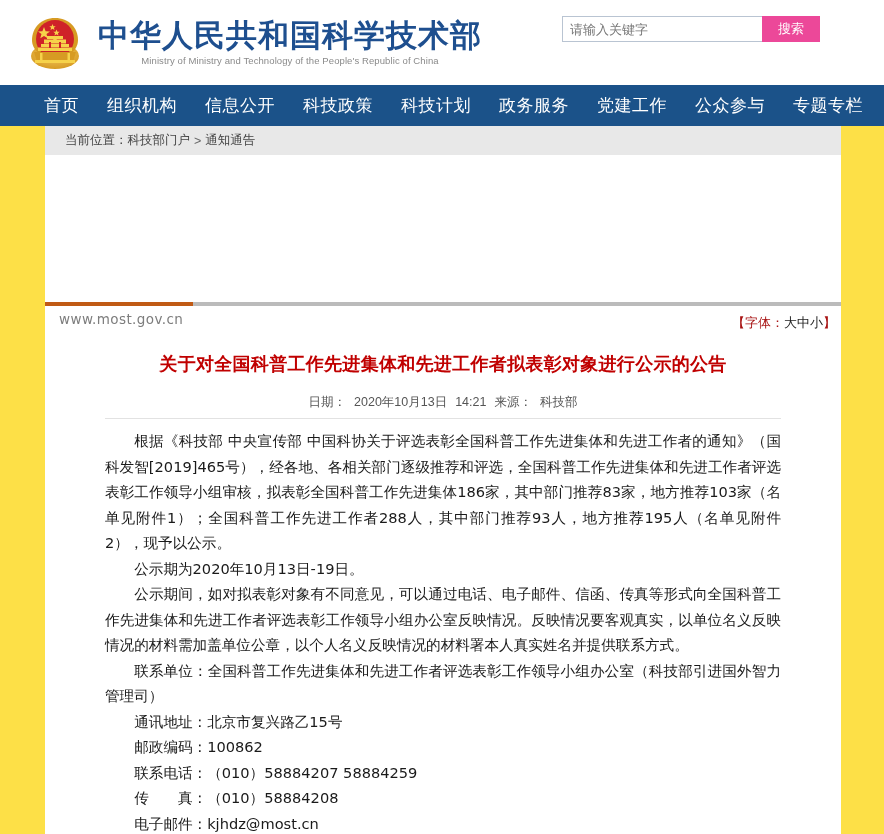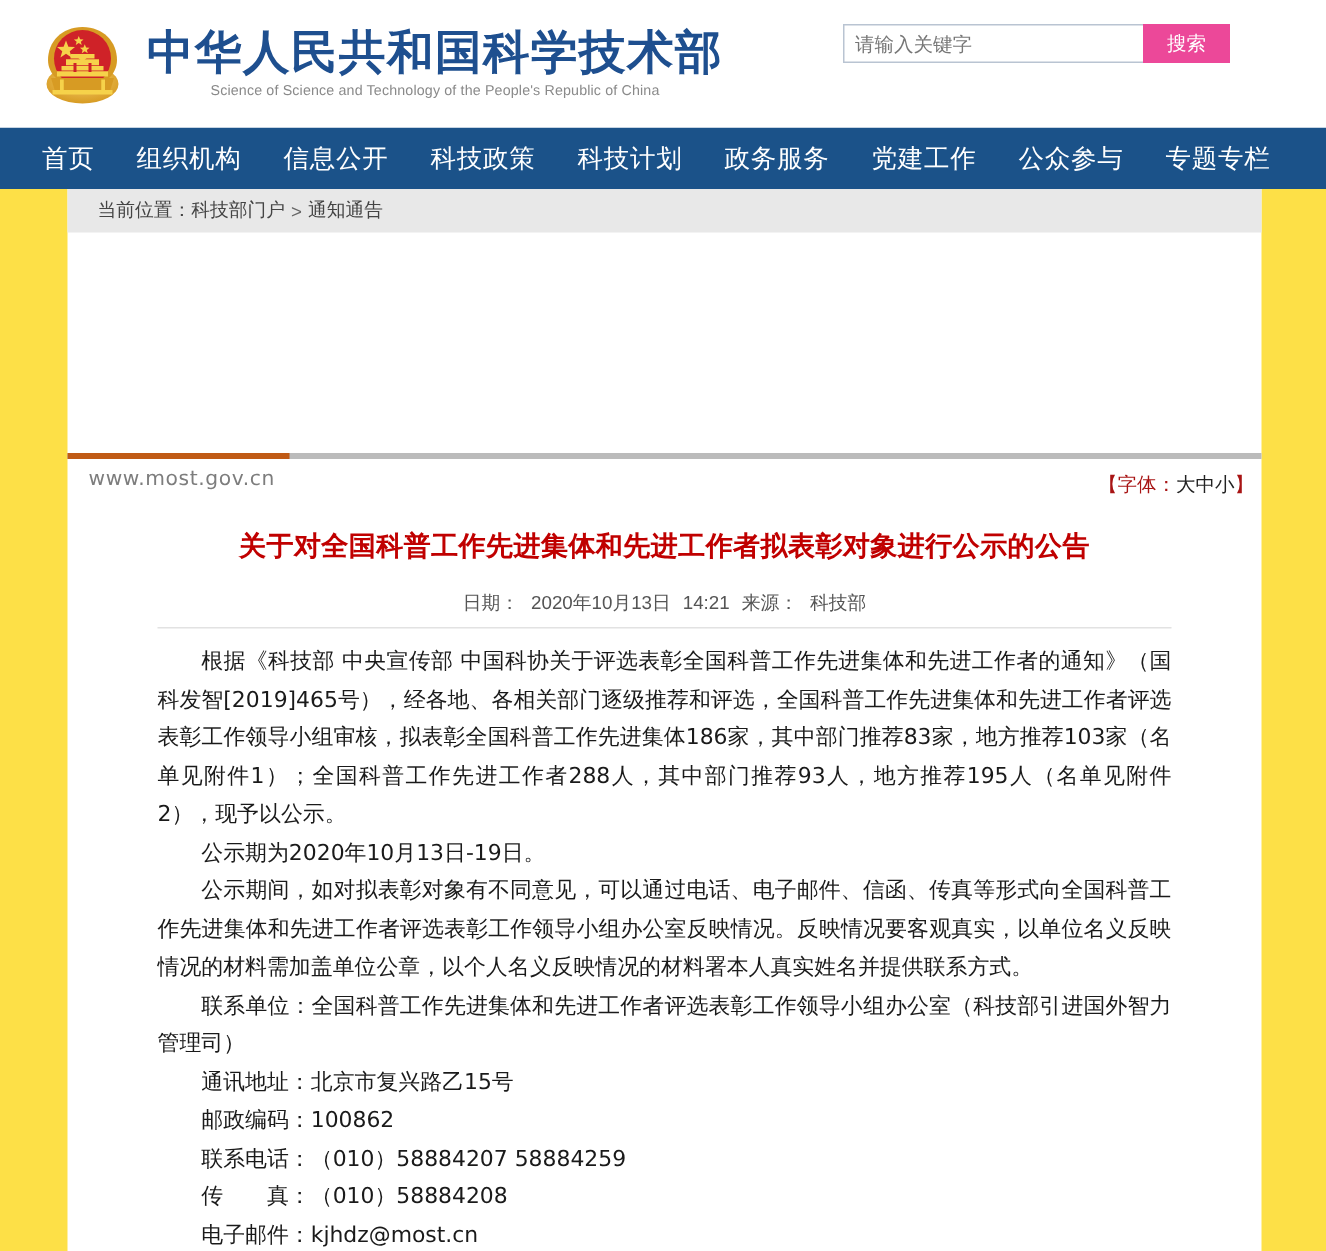--- a/index.html
+++ b/index.html
@@ -79,21 +79,21 @@
     cursor: pointer;
     font-family: "Liberation Sans", sans-serif;
   }
 
   
   .nav {
     height: 41px;
     background: #1b5289;
     display: flex;
     align-items: center;
-    padding-left: 14px;
+    padding-left: 30px;
   }
   .nav-item {
     color: #ffffff;
     font-size: 17px;
     padding: 0 14px;
     white-space: nowrap;
     cursor: pointer;
     letter-spacing: 0.5px;
   }
 
@@ -235,21 +235,21 @@
           <rect x="25" y="30" width="2" height="6" fill="#cf2228"></rect>
           <rect x="35" y="30" width="2" height="6" fill="#cf2228"></rect>
           <path d="M10 40 L52 40 L49 50 L13 50 Z" fill="#d79b23"></path>
           <rect x="16" y="41" width="2.5" height="8" fill="#f6d24a"></rect>
           <rect x="43.5" y="41" width="2.5" height="8" fill="#f6d24a"></rect>
           <rect x="11" y="48" width="40" height="3" fill="#f6d24a"></rect>
         </svg>
       </div>
       <div class="brand-text">
         <div class="brand-cn">中华人民共和国科学技术部</div>
-        <div class="brand-en">Science of Science and Technology of the People's Republic of China</div>
+        <div class="brand-en">Ministry of Ministry and Technology of the People's Republic of China</div>
       </div>
     </div>
 
     <div class="search-wrap">
       <input class="search-input" type="text" placeholder="请输入关键字" style="">
       <button class="search-btn">搜索</button>
     </div>
   </div>
 
   <div class="nav">

